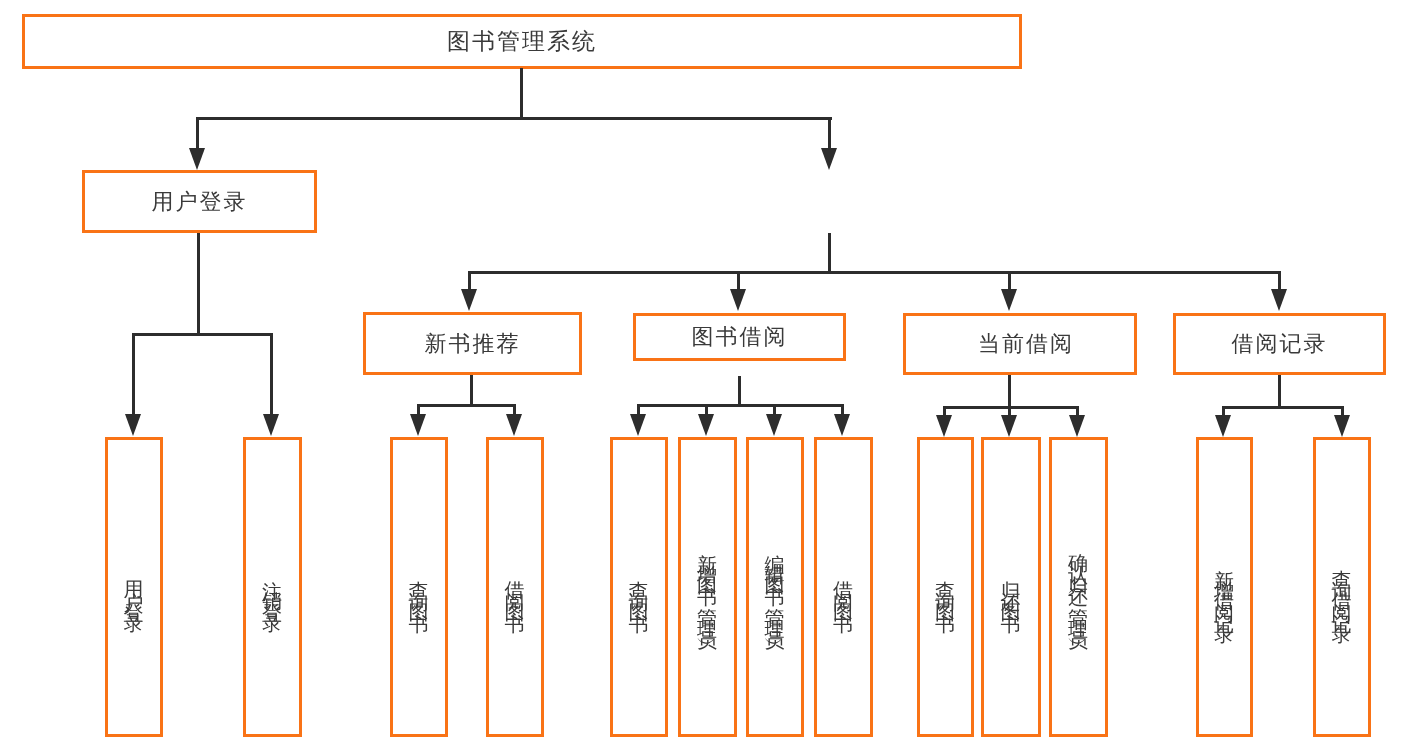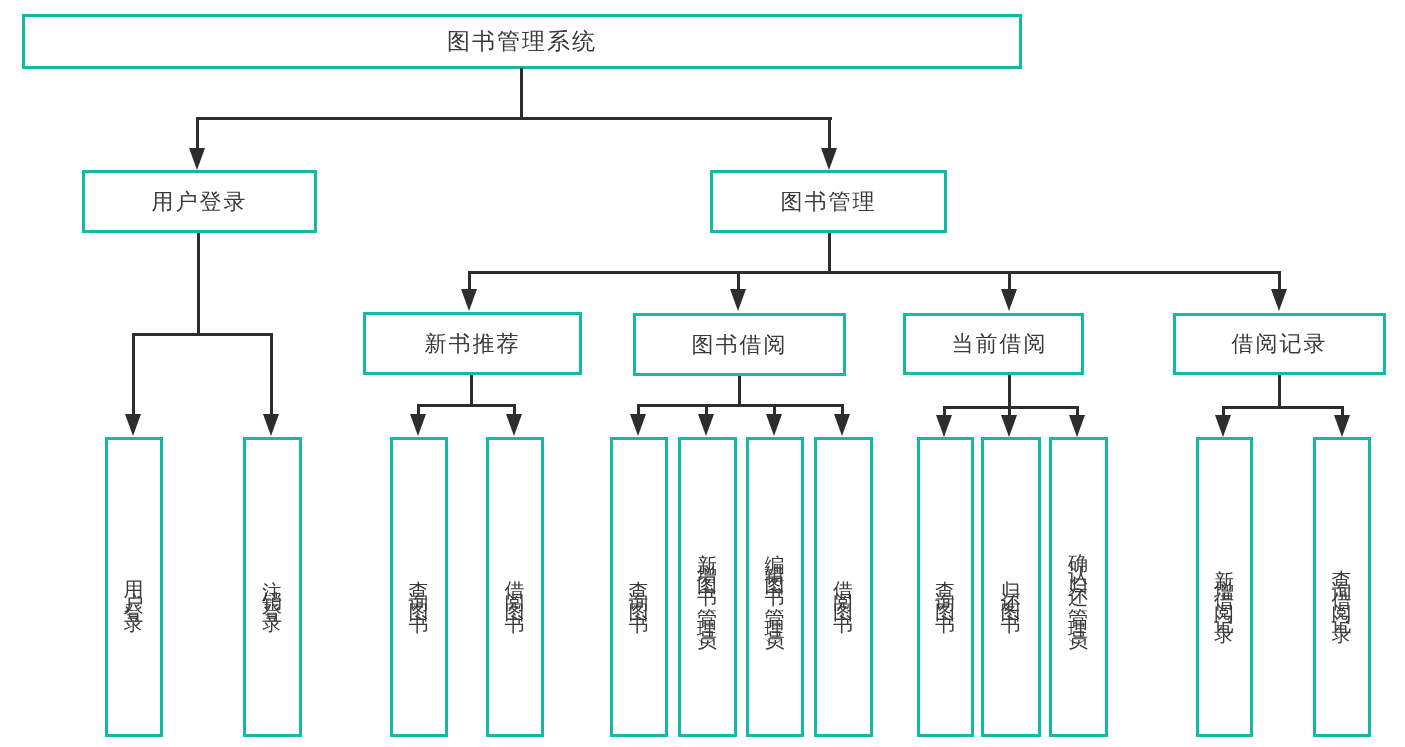--- a/index.html
+++ b/index.html
@@ -2,21 +2,21 @@
 <html><head>
 <meta charset="utf-8">
 <style>
   html,body{margin:0;padding:0;background:#ffffff;}
   body{font-family:"DejaVu Sans","Liberation Sans",sans-serif;}
   #canvas{position:relative;width:1405px;height:747px;background:#ffffff;overflow:hidden;}
 
   .node{
     position:absolute;
     box-sizing:border-box;
-    border:3px solid #14b8a6;
+    border:3px solid #f97316;
     background:#ffffff;
     display:flex;
     align-items:center;
     justify-content:center;
     color:#3a3a3a;
   }
   .node-label{
     font-size:22px;
     color:#3a3a3a;
     letter-spacing:2px;
@@ -61,23 +61,20 @@
   <div class="v-line" style="left:520px;top:68px;height:50px;"></div>
   <div class="h-line" style="left:196px;top:117px;width:636px;"></div>
   <div class="v-line" style="left:196px;top:117px;height:35px;"></div>
   <div class="arrow" style="left:189px;top:148px;"></div>
   <div class="v-line" style="left:828px;top:117px;height:35px;"></div>
   <div class="arrow" style="left:821px;top:148px;"></div>
 
   <div class="node" style="left:82px;top:170px;width:235px;height:63px;">
     <span class="node-label">用户登录</span>
   </div>
-  <div class="node" style="left:710px;top:170px;width:237px;height:63px;">
-    <span class="node-label">图书管理</span>
-  </div>
 
   <div class="v-line" style="left:197px;top:233px;height:103px;"></div>
   <div class="h-line" style="left:132px;top:333px;width:141px;"></div>
   <div class="v-line" style="left:132px;top:333px;height:82px;"></div>
   <div class="arrow" style="left:125px;top:414px;"></div>
   <div class="v-line" style="left:270px;top:333px;height:82px;"></div>
   <div class="arrow" style="left:263px;top:414px;"></div>
 
   <div class="v-line" style="left:828px;top:233px;height:41px;"></div>
   <div class="h-line" style="left:468px;top:271px;width:813px;"></div>
@@ -86,24 +83,24 @@
   <div class="v-line" style="left:737px;top:271px;height:20px;"></div>
   <div class="arrow" style="left:730px;top:289px;"></div>
   <div class="v-line" style="left:1008px;top:271px;height:20px;"></div>
   <div class="arrow" style="left:1001px;top:289px;"></div>
   <div class="v-line" style="left:1278px;top:271px;height:20px;"></div>
   <div class="arrow" style="left:1271px;top:289px;"></div>
 
   <div class="node" style="left:363px;top:312px;width:219px;height:63px;font-family:Liberation Mono, monospace;">
     <span class="node-label">新书推荐</span>
   </div>
-  <div class="node" style="left:633px;top:313px;width:213px;height:63px;">
+  <div class="node" style="left:633px;top:313px;width:213px;height:48px;">
     <span class="node-label">图书借阅</span>
   </div>
-  <div class="node" style="left:903px;top:313px;width:181px;height:62px;padding-left:12px;">
+  <div class="node" style="left:903px;top:313px;width:234px;height:62px;padding-left:12px;">
     <span class="node-label">当前借阅</span>
   </div>
   <div class="node" style="left:1173px;top:313px;width:213px;height:62px;">
     <span class="node-label">借阅记录</span>
   </div>
 
   <div class="v-line" style="left:470px;top:375px;height:32px;"></div>
   <div class="h-line" style="left:417px;top:404px;width:99px;"></div>
   <div class="v-line" style="left:417px;top:404px;height:14px;"></div>
   <div class="arrow" style="left:410px;top:414px;"></div>

